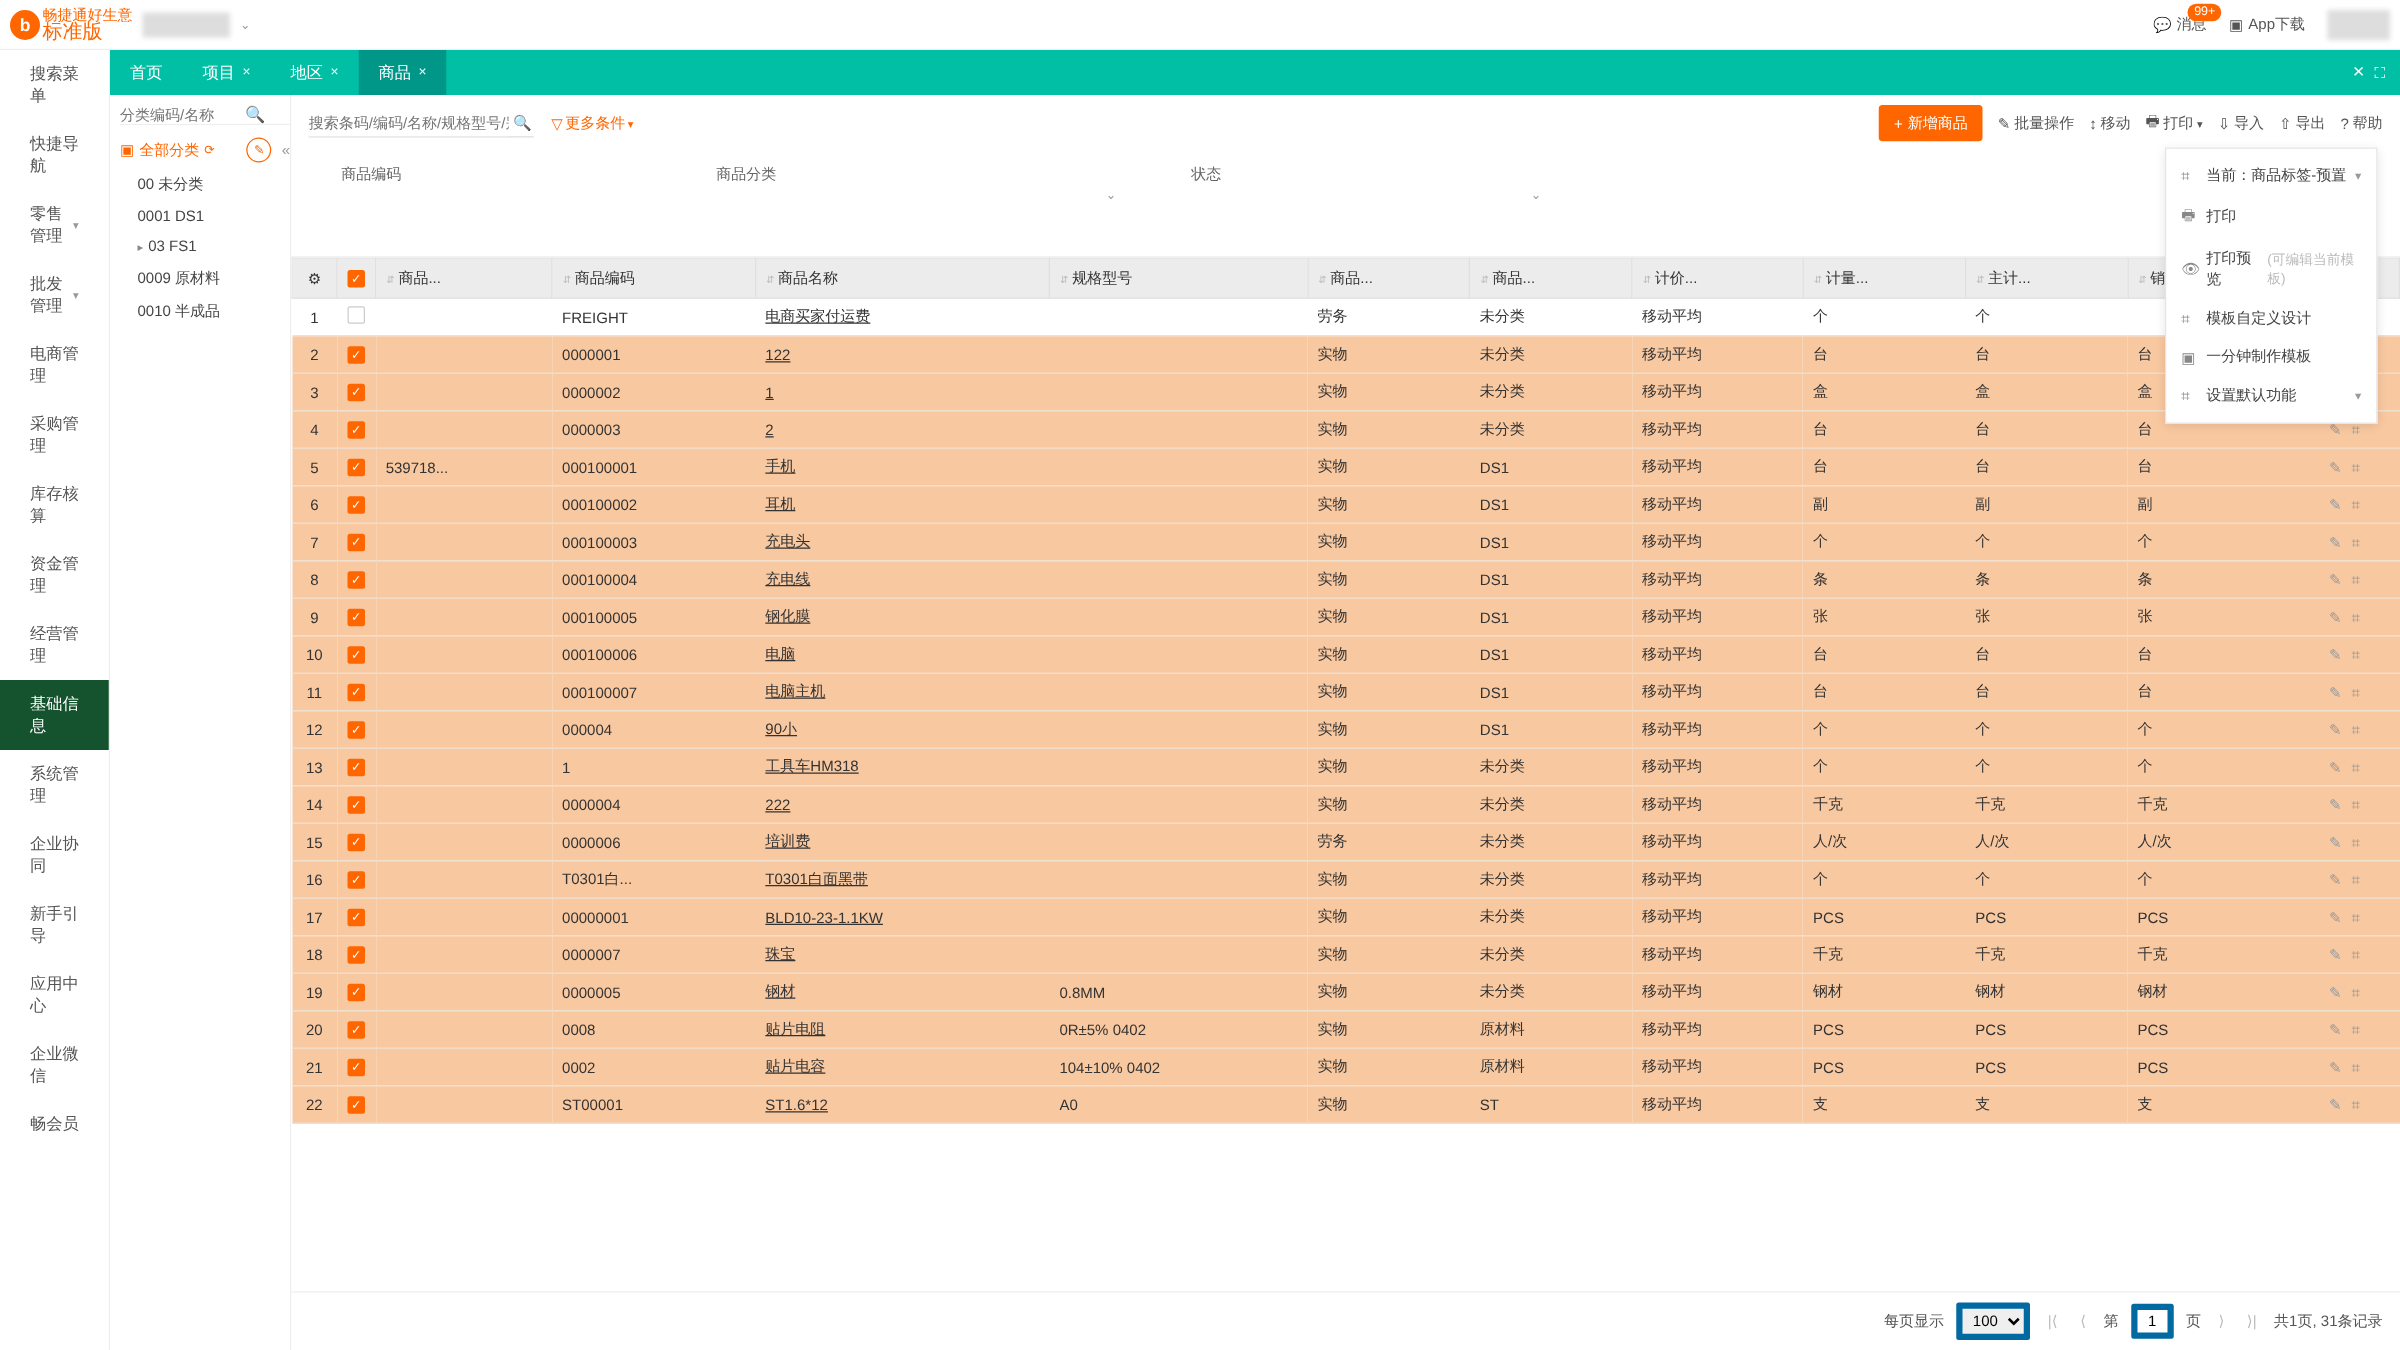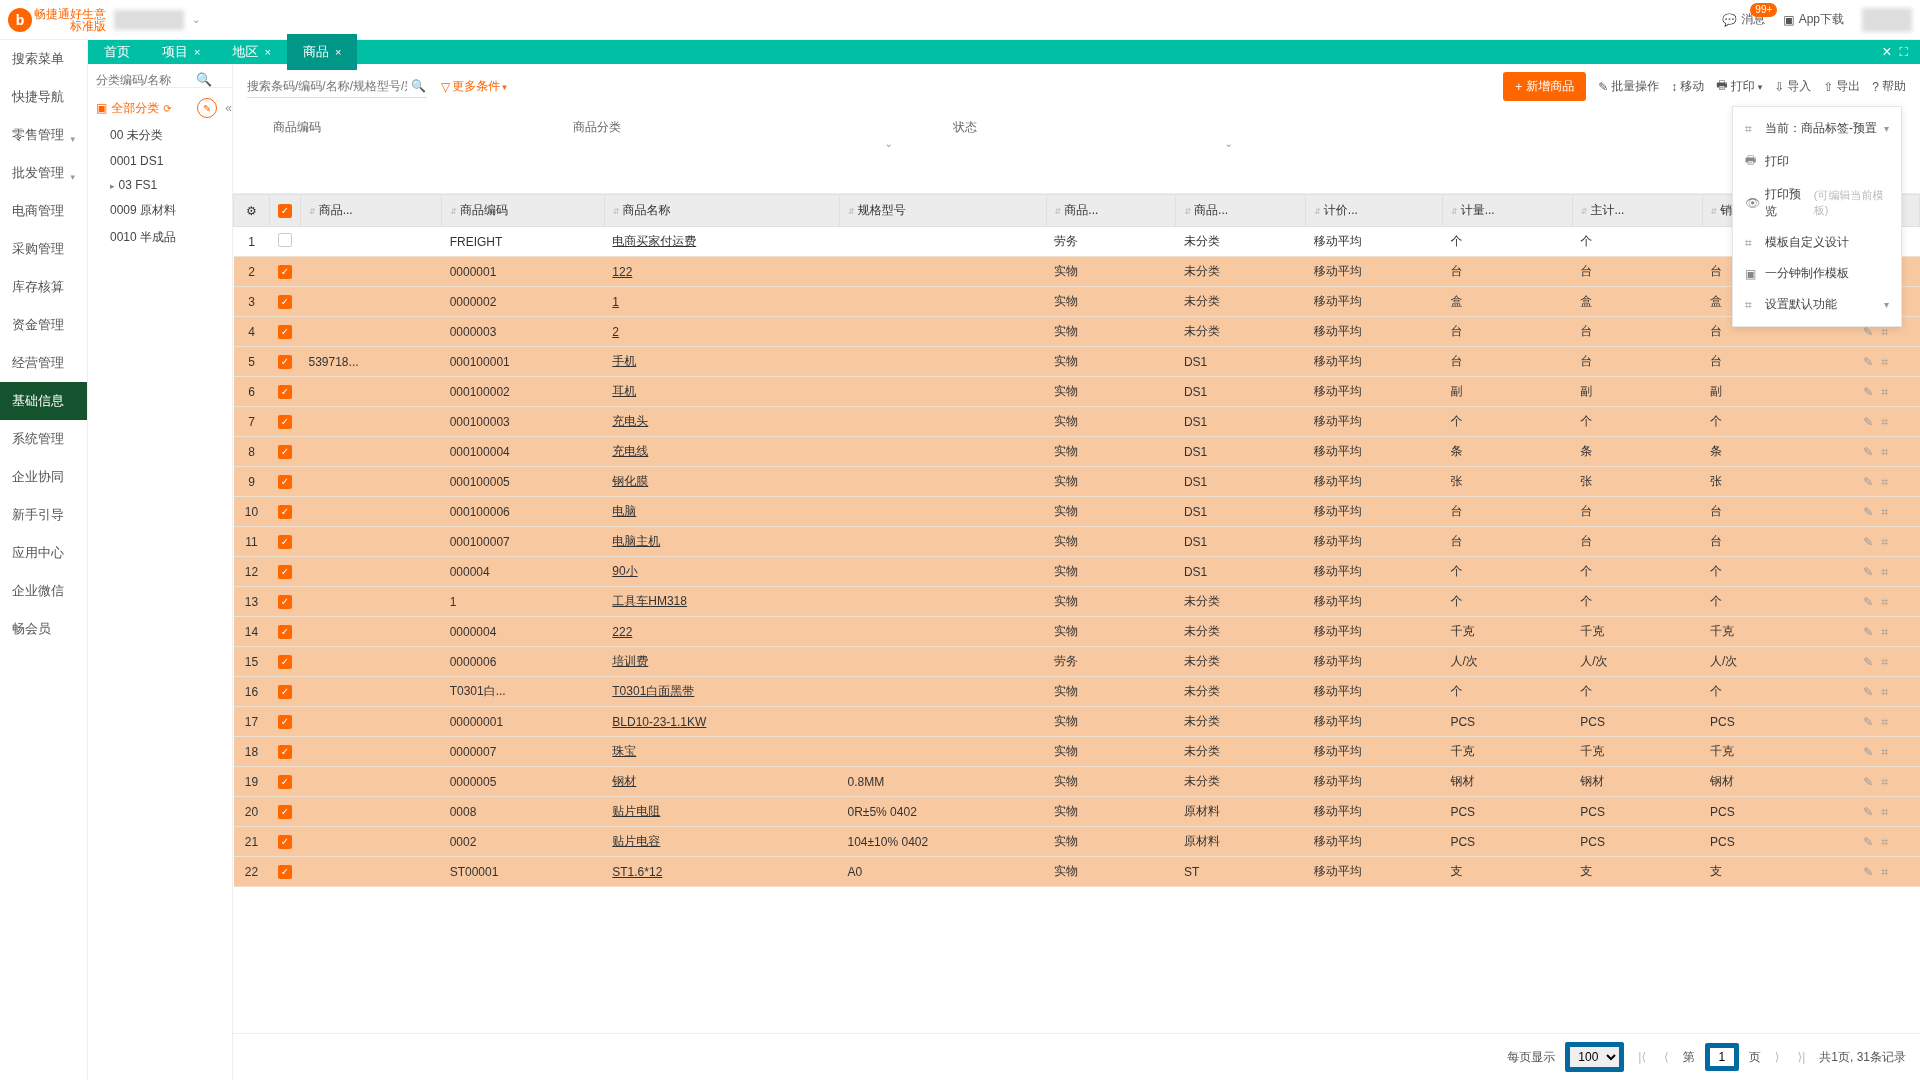--- a/index.html
+++ b/index.html
@@ -13,27 +13,27 @@
 .user-block { width: 70px; height: 20px; background: #ddd; filter: blur(2px); }
 .dropdown-caret { color: #999; font-size: 10px; }
 .top-right { display: flex; align-items: center; gap: 18px; }
 .top-item { display: flex; align-items: center; gap: 4px; color: #555; font-size: 12px; position: relative; }
 .badge { position: absolute; top: -8px; right: -12px; background: #ff6600; color: #fff; border-radius: 8px; padding: 0 5px; font-size: 10px; line-height: 14px; }
 .avatar { width: 50px; height: 24px; background: #ddd; filter: blur(2px); }
 
 
 .layout { display: flex; height: calc(100vh - 40px); }
 .sidebar { width: 88px; border-right: 1px solid #eee; background: #fff; display: flex; flex-direction: column; }
-.side-item { padding: 10px 12px; color: #555; font-size: 13px; cursor: pointer; display: flex; align-items: flex-end; gap: 6px; }
+.side-item { padding: 10px 24px; color: #555; font-size: 13px; cursor: pointer; display: flex; align-items: center; gap: 6px; }
 .side-item.active { background: #14532d; color: #fff; }
 .side-item .caret { font-size: 9px; color: #999; margin-left: auto; }
 
 
 .main { flex: 1; display: flex; flex-direction: column; }
-.tabbar { height: 24px; background: #00bfa5; display: flex; align-items: center; }
+.tabbar { height: 36px; background: #00bfa5; display: flex; }
 .tab { padding: 0 16px; height: 36px; display: flex; align-items: center; color: #fff; font-size: 13px; cursor: pointer; gap: 6px; }
 .tab.active { background: #009688; }
 .tab-close { font-size: 11px; cursor: pointer; }
 .tabbar-right { margin-left: auto; display: flex; align-items: center; gap: 8px; padding-right: 12px; color: #fff; }
 
 
 .content { flex: 1; display: flex; overflow: hidden; }
 .cat-panel { width: 145px; border-right: 1px solid #eee; padding: 8px 0 8px 8px; }
 .cat-search { display: flex; align-items: center; border-bottom: 1px solid #eee; padding-bottom: 0; margin-bottom: 6px; }
 .cat-search input { border: none; outline: none; width: 100px; font-size: 12px; color: #999; }
@@ -98,21 +98,21 @@
 </style>
 </head>
 <body>
 
 <div class="top-header">
   <div class="top-left">
     <div class="logo">
       <span class="logo-mark">b</span>
       <span style="display:flex;flex-direction:column;line-height:1;">
         <span>畅捷通好生意</span>
-        <span style="color:#ff6600;font-size:12px;text-align:right;">标准版</span>
+        <span style="color:#ff6600;font-size:16px;">标准版</span>
       </span>
     </div>
     <div class="user-block"></div>
     <span class="dropdown-caret">⌄</span>
   </div>
   <div class="top-right">
     <div class="top-item">
       <span>💬</span>
       <span>消息</span>
       <span class="badge">99+</span>

